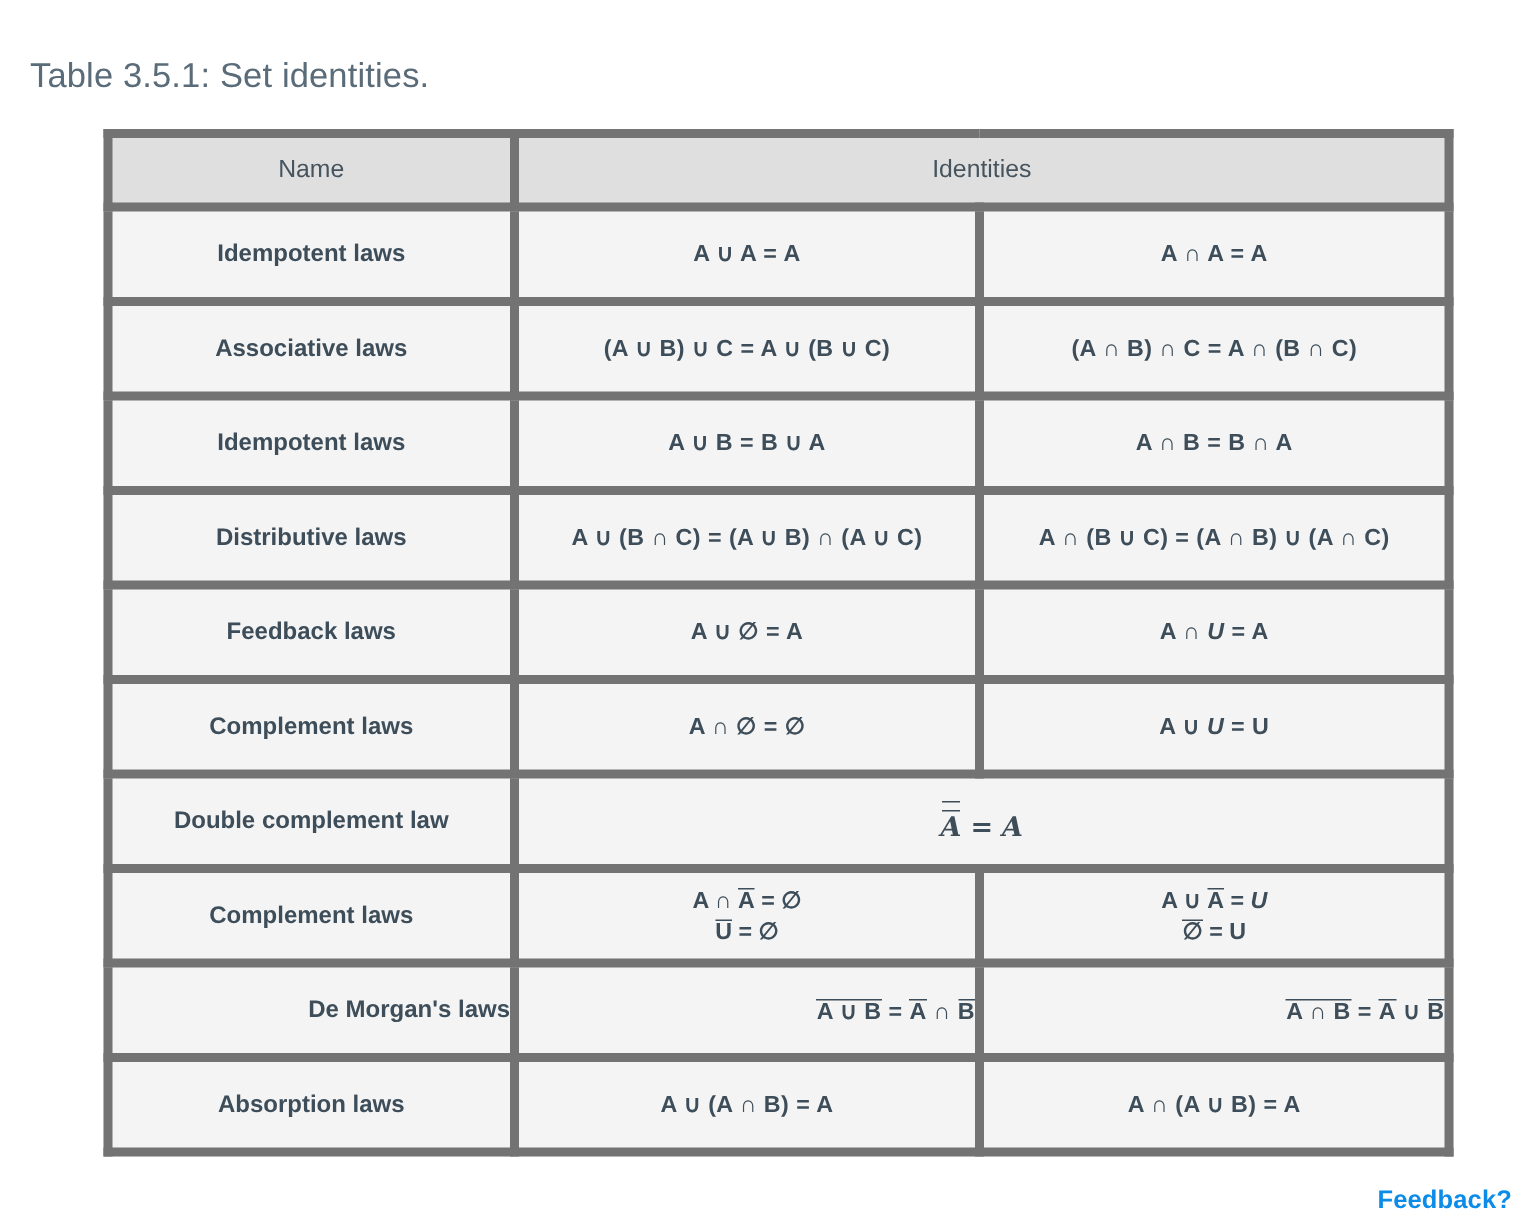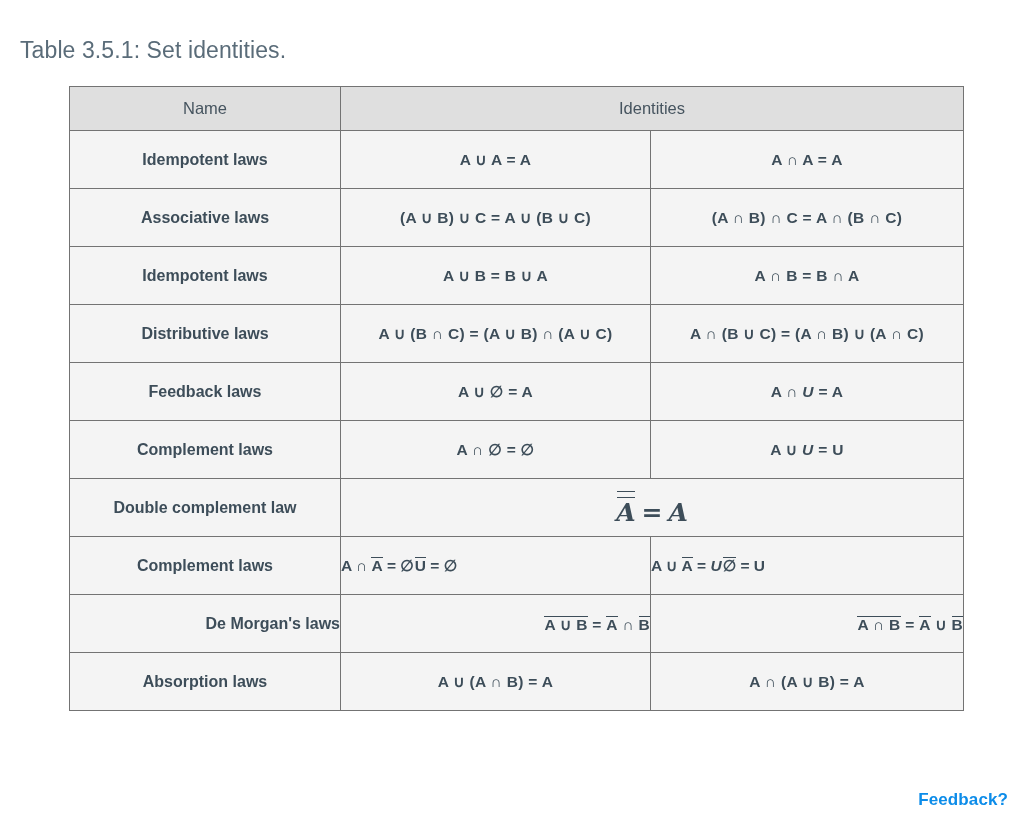--- a/index.html
+++ b/index.html
@@ -35,21 +35,21 @@
     table-layout: fixed;
     background: #f4f4f4;
   }
 
   .identities-table col.c-name  { width: 271px; }
   .identities-table col.c-left  { width: 310px; }
   .identities-table col.c-right { width: 313px; }
 
   .identities-table th,
   .identities-table td {
-    border: 1px solid #737373;
+    border: 6px solid #737373;
     color: #3d4d59;
     text-align: center;
     vertical-align: middle;
     font-weight: 400;
     padding: 0;
   }
 
   .identities-table thead th {
     background: #dfdfdf;
     height: 43px;
@@ -82,31 +82,32 @@
     display: inline-block;
     border-top: 1.6px solid #3d4d59;
     padding-top: 0px;
     line-height: 1.05;
     margin-top: 2px;
   }
 
   
   .stack {
     display: flex;
+    flex-direction: column;
     align-items: center;
     line-height: 1.18;
     gap: 1px;
   }
   .stack .line { white-space: nowrap; }
 
   
   .mathline {
     font-family: "DejaVu Serif", "Liberation Serif", serif;
     font-style: italic;
-    font-size: 25px;
+    font-size: 18px;
     color: #3d4d59;
     display: inline-block;
     line-height: 1.0;
   }
   .dbl-ovl {
     display: inline-block;
     position: relative;
     padding-top: 9px;
   }
   .dbl-ovl::before,

